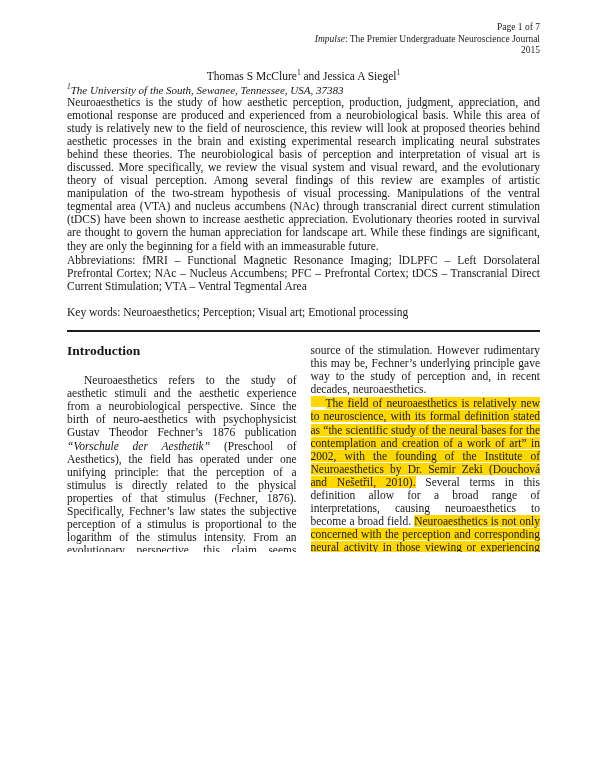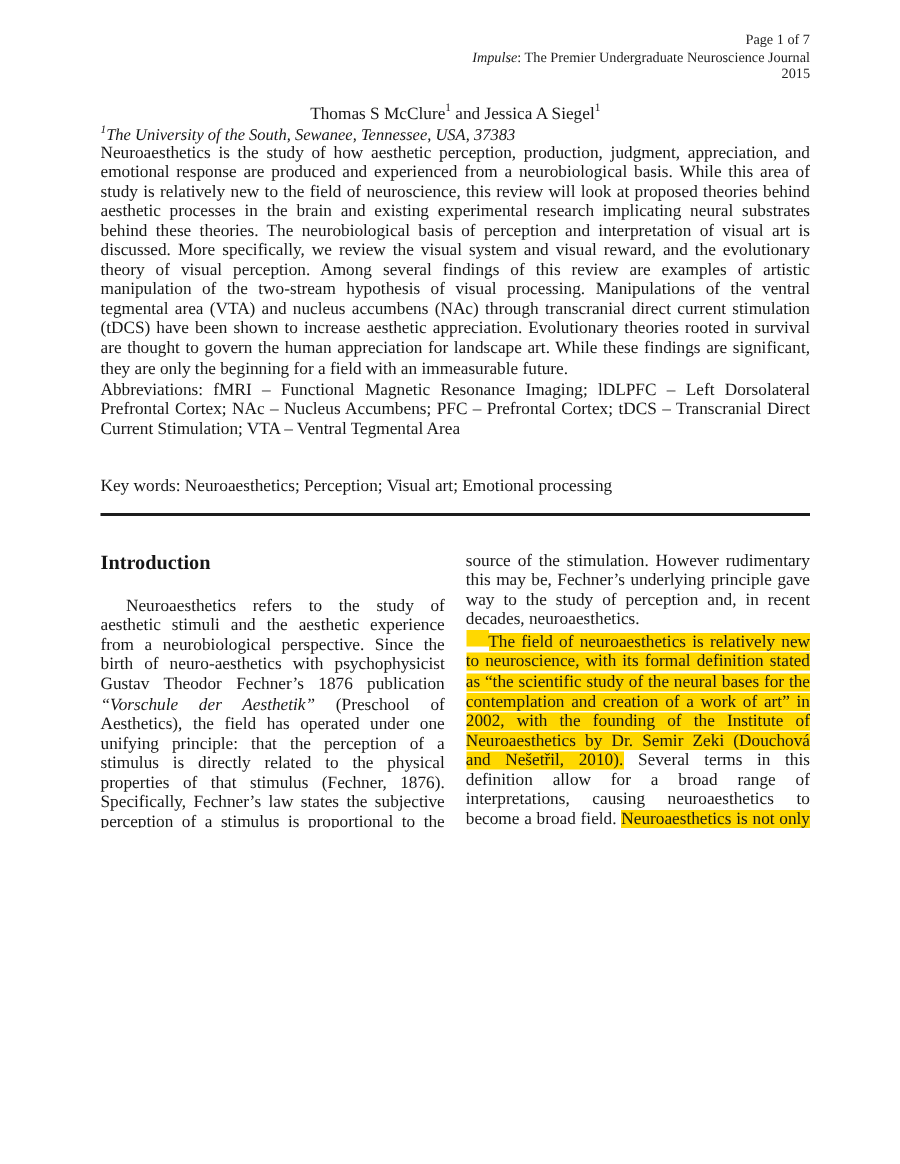--- a/index.html
+++ b/index.html
@@ -14,23 +14,23 @@
     border-radius:28px;
   }
   .header { text-align:right; font-size:9.5px; line-height:11.5px; color:#1b1b1b; }
   .paper-title { margin-top:15px; font-size:16.5px; font-weight:bold; letter-spacing:0.1px; color:#0d0d0d; }
   .authors { margin-top:13px; font-size:11.5px;text-align:center; }
   sup { font-size:7.5px; line-height:0; }
   .affiliation { margin-top:2px; font-size:11px; font-style:italic; }
   .body-text { font-size:11.5px; line-height:13.1px; text-align:justify; }
   .abstract { }
   .abbrev { margin-top:1px; }
-  .keywords { margin-top:25px; }
+  .keywords { margin-top:13px; }
   .divider { margin-top:11px; border:none; border-top:2px solid #1c1c1c; }
-  .columns { display:flex; gap:14px; margin-top:24px; }
+  .columns { display:flex; gap:14px; margin-top:12px; }
   .col { width:230px; }
   .col-heading { font-size:13.5px; font-weight:bold; margin-bottom:17px; text-align:left; }
   .indent { text-indent:17px; }
   .hl-indent { display:inline-block; width:15px; height:11px; vertical-align:baseline; }
   .italic { font-style:italic; }
 </style>
 </head>
 <body>
 
 <div class="page">

